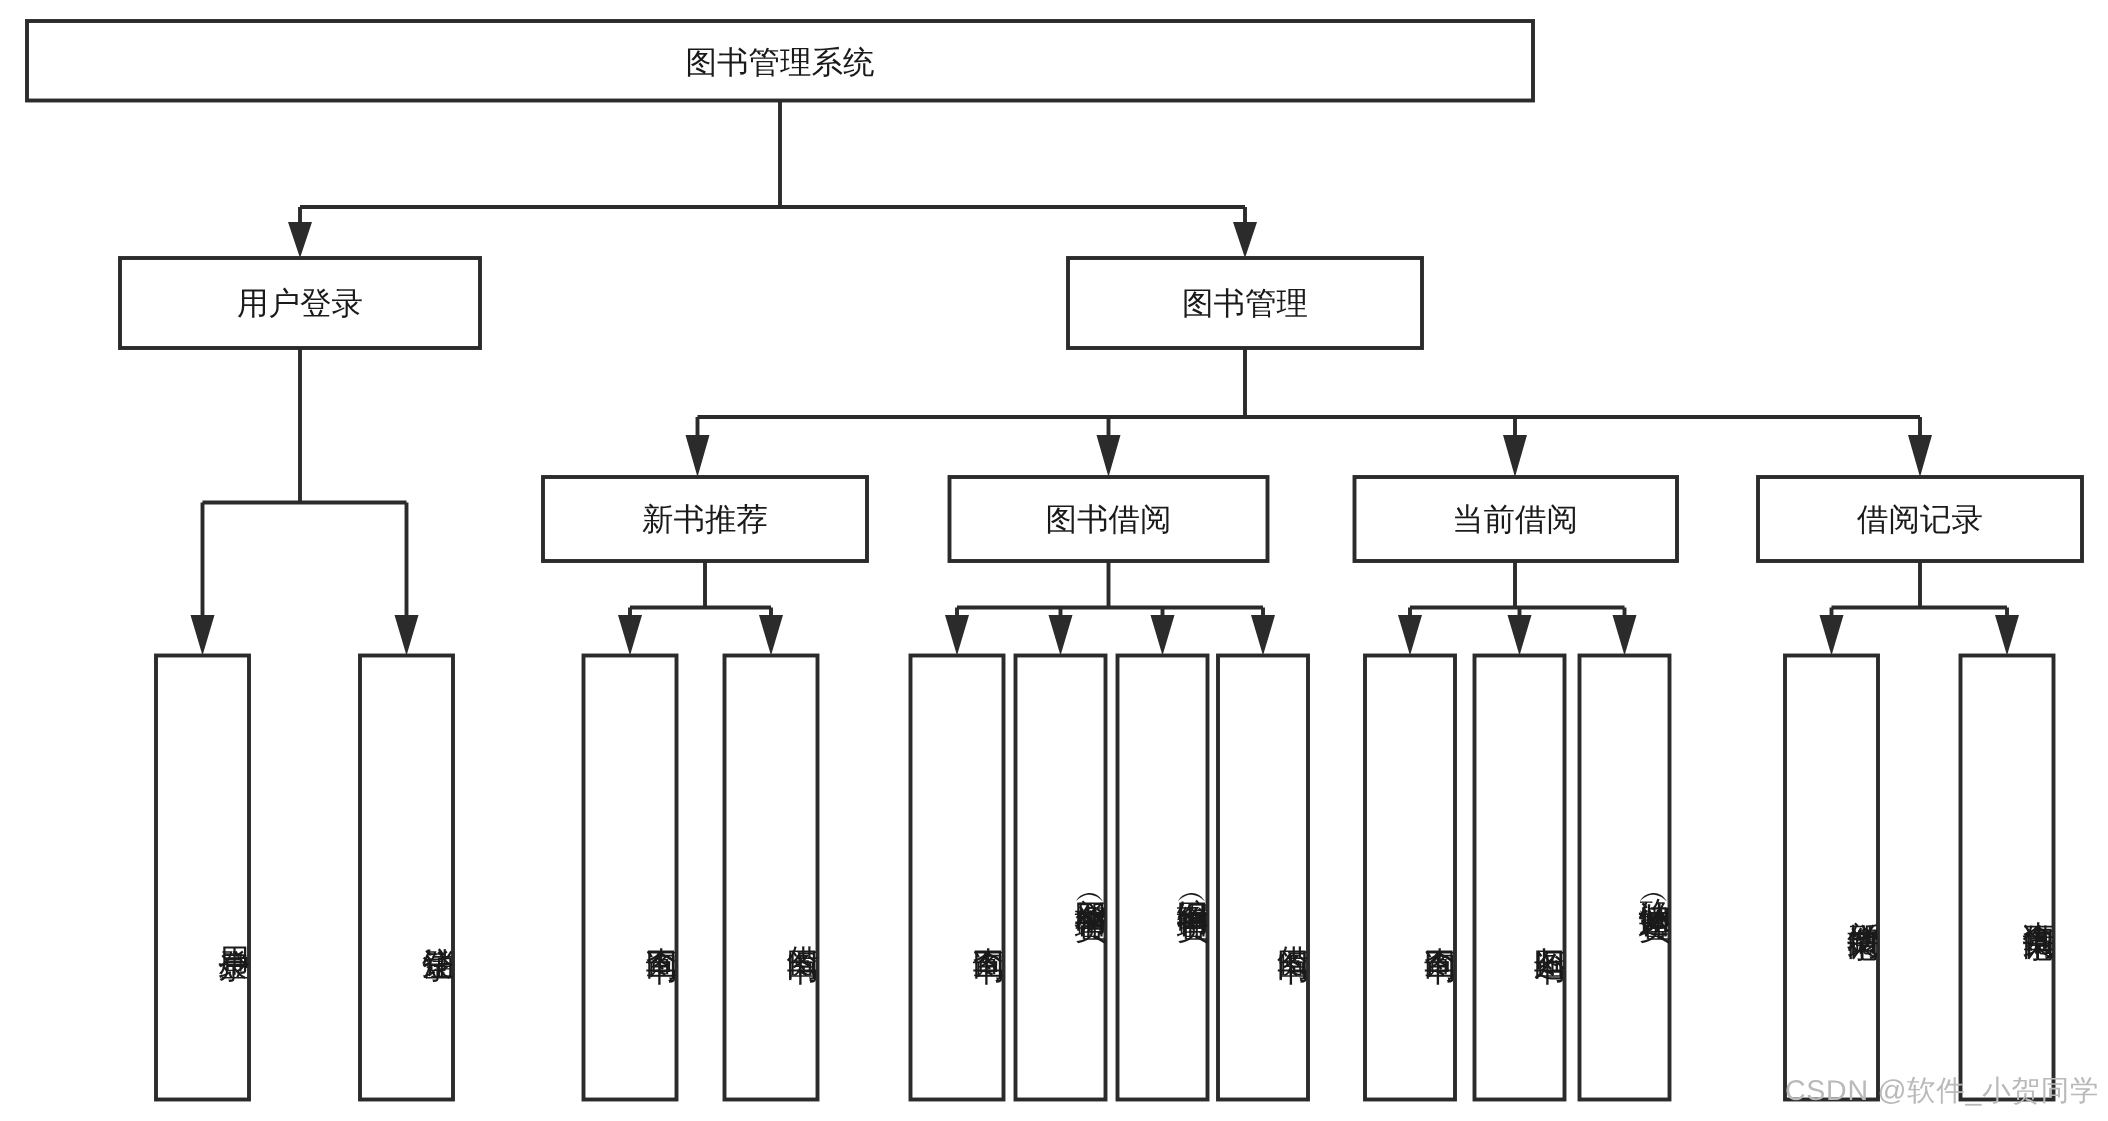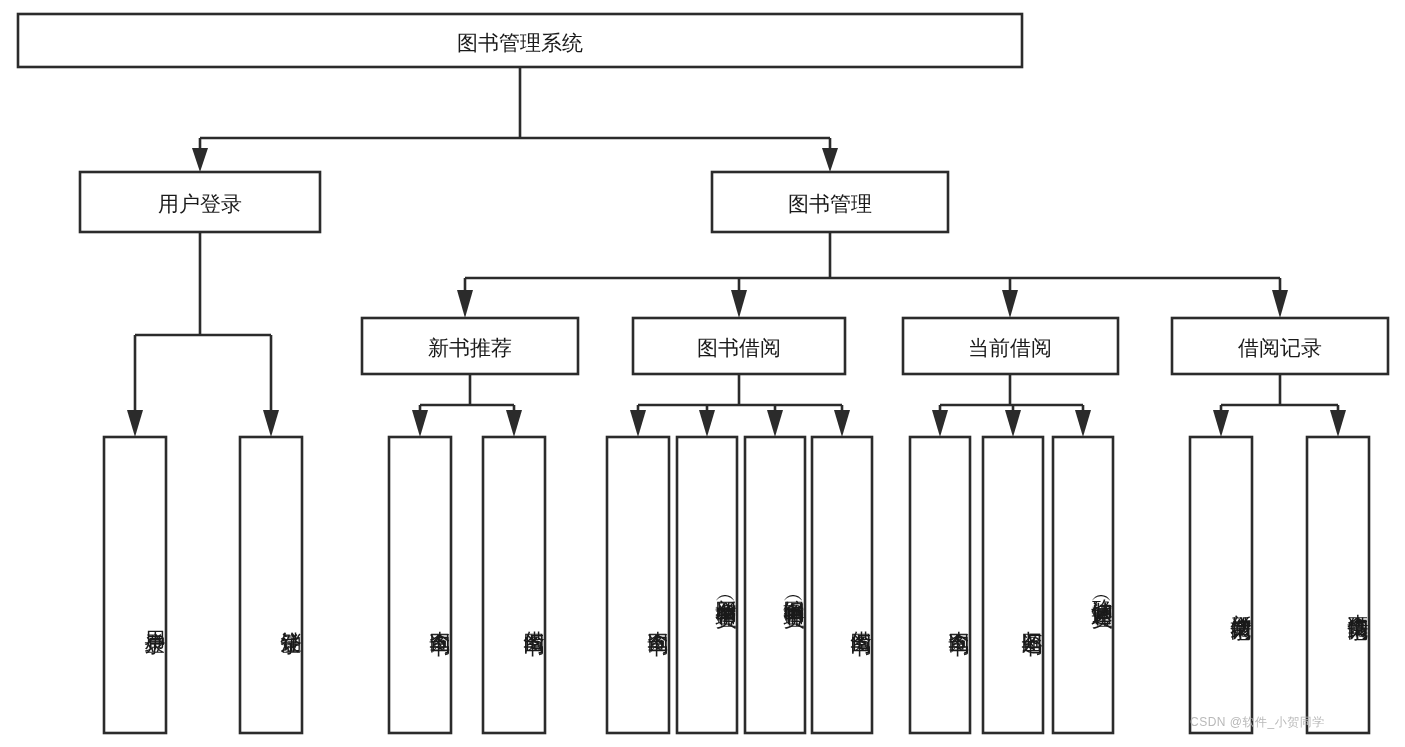--- a/index.html
+++ b/index.html
@@ -60,21 +60,21 @@
     letter-spacing: 1.5px;
     display: flex;
     align-items: flex-start;
     justify-content: center;
     pointer-events: none;
     text-align: center;
   }
   .watermark {
     position: absolute;
     font-family: "Liberation Sans", "DejaVu Sans", sans-serif;
-    font-size: 12px;
+    font-size: 19px;
     color: #b9b9b9;
     white-space: nowrap;
     letter-spacing: 0.5px;
   }
 </style>
 </head>
 <body>
 
 <div id="diagram-root">
 

